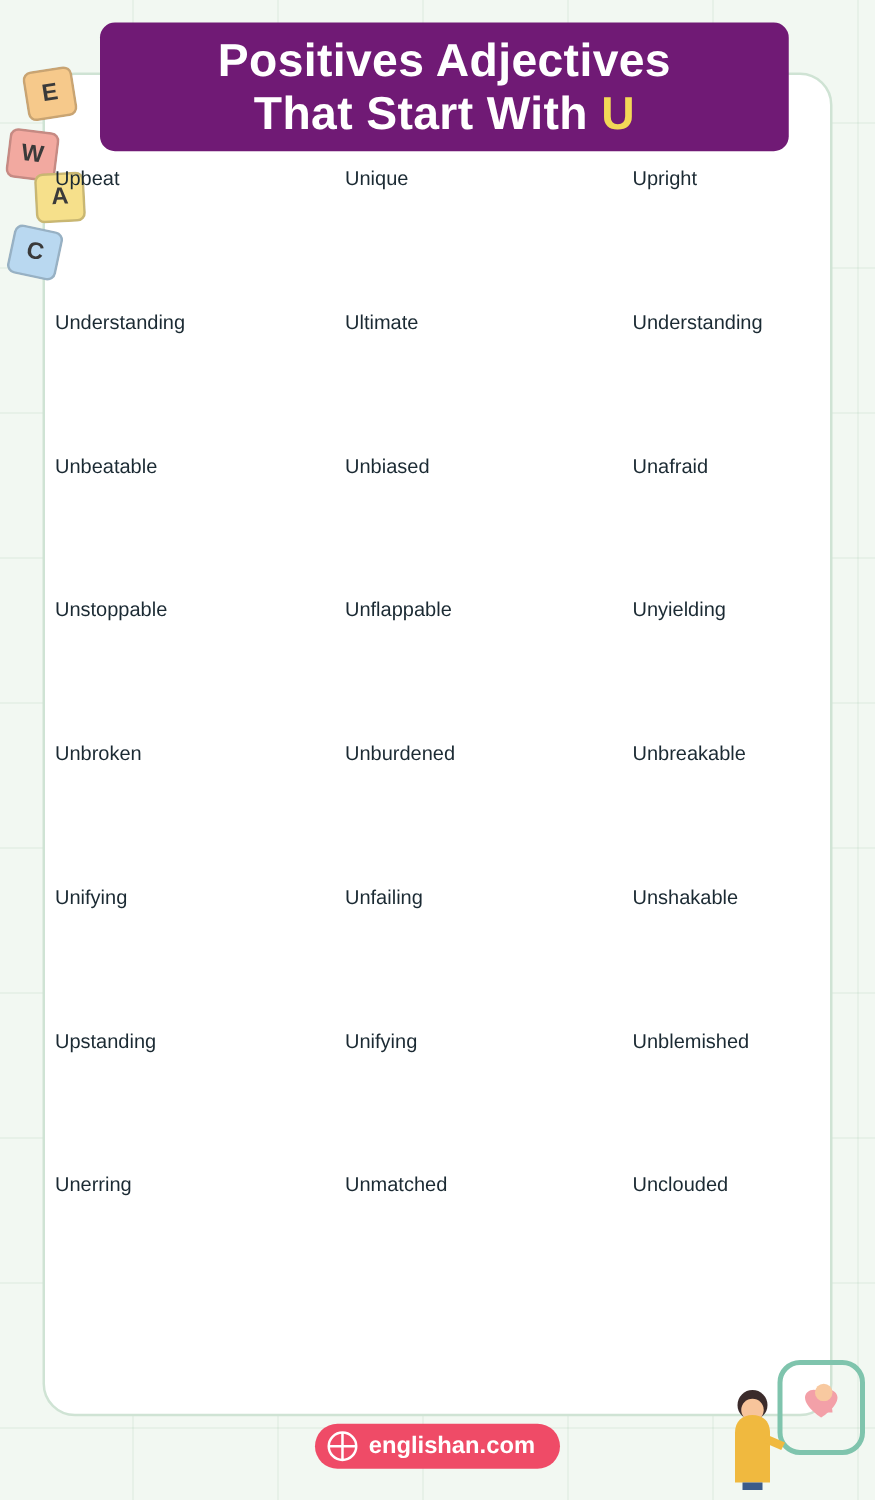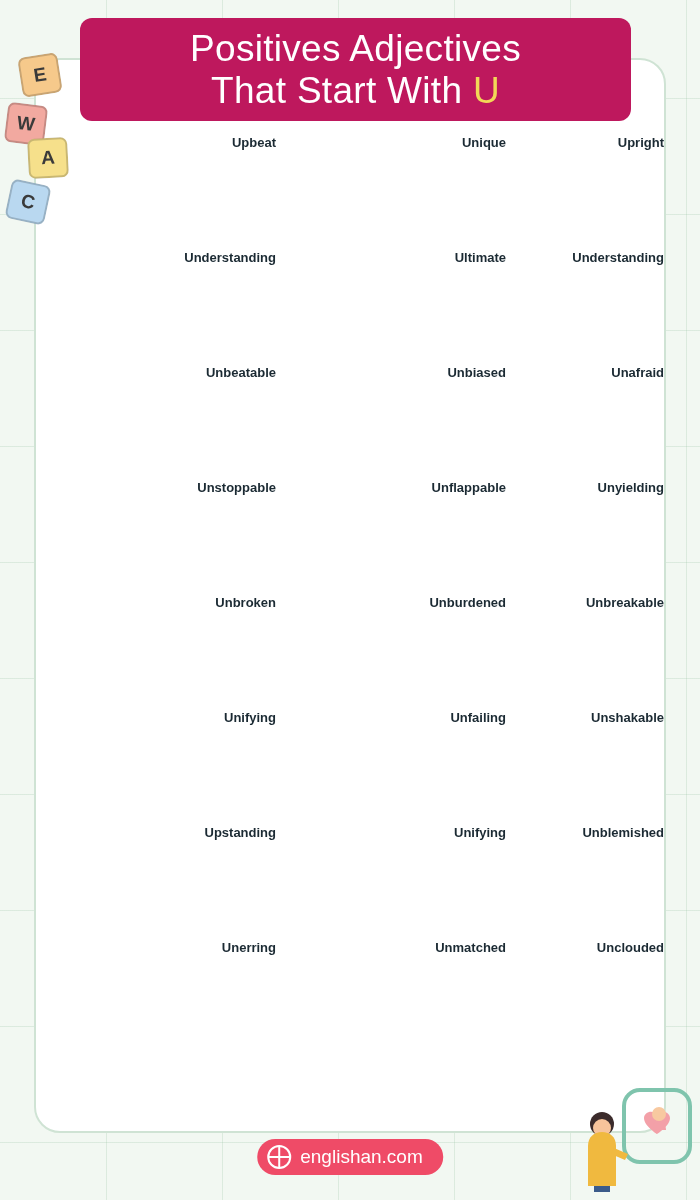--- a/index.html
+++ b/index.html
@@ -35,30 +35,30 @@
     border: 2px solid #cfe3d4;
     border-radius: 26px;
   }
 
   .title-banner {
     position: absolute;
     left: 80px;
     top: 18px;
     width: 551px;
     height: 103px;
-    background: #be185d;
+    background: #701a75;
     border-radius: 12px;
     color: #ffffff;
     display: flex;
     align-items: center;
     justify-content: center;
     text-align: center;
     line-height: 1.12;
     font-size: 37px;
-    font-weight: normal;
+    font-weight: bold;
     letter-spacing: 0.3px;
     padding: 0 10px;
   }
   .title-banner .u-letter { color: #f2d857; }
 
   
   .block {
     position: absolute;
     width: 40px;
     height: 40px;
@@ -79,44 +79,43 @@
   .columns {
     position: absolute;
     left: 44px;
     top: 136px;
     width: 620px;
     display: grid;
     grid-template-columns: 232px 230px 158px;
     row-gap: 0;
   }
   .word {
-    font-size: 13px;
-    font-weight: bold;
+    font-size: 16px;
+    font-weight: normal;
     color: #1b2a33;
     height: 115px;
     line-height: 1.0;
     white-space: nowrap;
-    text-align: right;
   }
 
   .footer-badge {
     position: absolute;
     left: 50%;
     transform: translateX(-50%);
     top: 1139px;
     background: #ef4b67;
     color: #ffffff;
     border-radius: 22px;
     height: 36px;
     padding: 0 20px 0 10px;
     display: flex;
     align-items: center;
     gap: 9px;
     font-size: 19px;
-    font-weight: normal;
+    font-weight: bold;
   }
   .globe {
     width: 24px; height: 24px;
     border-radius: 50%;
     border: 2px solid #ffffff;
     position: relative;
   }
   .globe::before {
     content: "";
     position: absolute;

